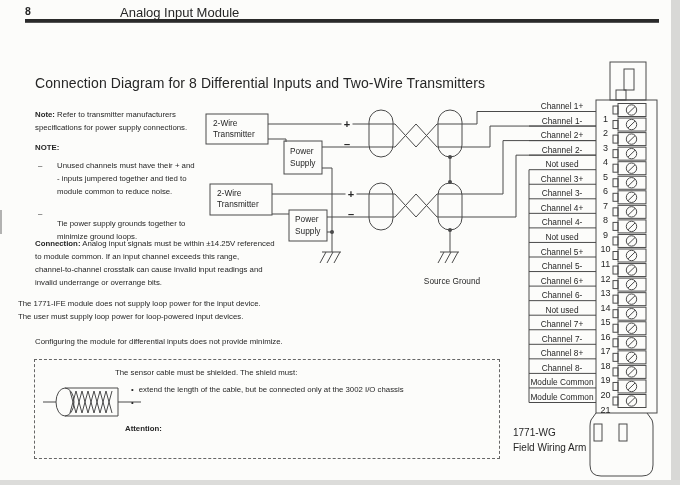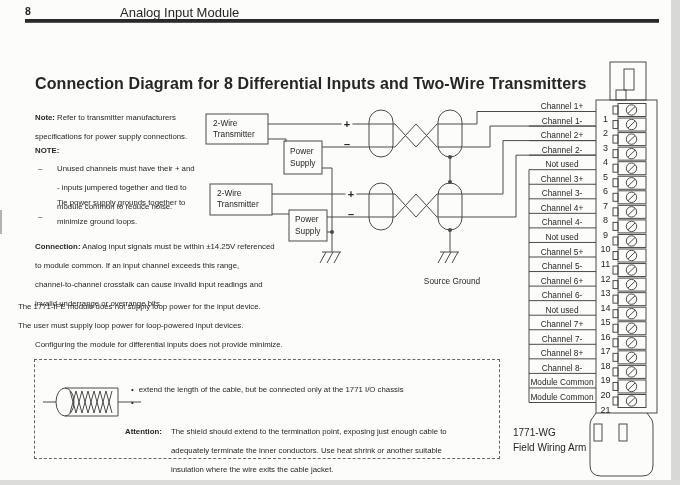--- a/index.html
+++ b/index.html
@@ -3,27 +3,27 @@
 <meta charset="utf-8">
 <style>
   html,body{margin:0;padding:0}
   body{
     position:relative;width:680px;height:485px;overflow:hidden;
     background:#fcfcfa;color:#262626;
     font-family:"Liberation Sans",sans-serif;
     -webkit-font-smoothing:antialiased;
   }
   .abs{position:absolute}
-  .txt{font-size:7.8px;line-height:19px;color:#262626}
+  .txt{font-size:7.8px;line-height:13px;color:#262626}
   .pre{white-space:pre-line}
   .b{font-weight:bold}
   .hdr-num{font-size:10.5px;font-weight:bold}
   .hdr-title{font-size:13px}
   .rule{background:#2a2a2a;border-bottom:1px solid #555}
-  .sec-title{font-size:16px;font-weight:bold;letter-spacing:.1px}
+  .sec-title{font-size:14px;font-weight:normal;letter-spacing:.1px}
   .dash-marker{font-size:7.8px}
   .shield-box{border:1px dashed #666;background:transparent}
   .bullet-row{display:flex;gap:5px;font-size:7.8px;line-height:13px}
   svg{position:absolute;left:0;top:0}
   svg text{fill:#262626;font-family:"Liberation Sans",sans-serif}
   .ln{fill:none;stroke:#4a4a4a;stroke-width:1}
   .dot{fill:#4a4a4a;stroke:none}
   .wh{fill:#fcfcfa;stroke:none}
   .sign{font-size:11px;font-weight:bold}
   .boxlbl{font-size:8.3px}
@@ -317,21 +317,21 @@
 specifications for power supply connections.</span></div>
 
 <div class="abs txt b" style="left:35px;top:141px">NOTE:</div>
 
 <div class="abs txt dash-marker" style="left:38px;top:159px">–</div>
 <div class="abs txt pre" style="left:57px;top:159px;width:210px">Unused channels must have their + and
 - inputs jumpered together and tied to
 module common to reduce noise.</div>
 
 <div class="abs txt dash-marker" style="left:38px;top:207px">–</div>
-<div class="abs txt pre" style="left:57px;top:193px;width:210px">Tie power supply grounds together to
+<div class="abs txt pre" style="left:57px;top:217px;width:210px">Tie power supply grounds together to
 minimize ground loops.</div>
 
 <div class="abs txt pre" style="left:35px;top:237px;width:300px"><span class="b">Connection:</span><span> Analog input signals must be within ±14.25V referenced
 to module common. If an input channel exceeds this range,
 channel-to-channel crosstalk can cause invalid input readings and
 invalid underrange or overrange bits.</span></div>
 
 <div class="abs txt pre" style="left:18px;top:297px;width:290px">The 1771-IFE module does not supply loop power for the input device.
 The user must supply loop power for loop-powered input devices.</div>
 
@@ -341,30 +341,28 @@
 
   <svg class="abs" style="left:8px;top:22px" width="100" height="40" viewBox="0 0 100 40">
     <path class="ln" d="M0,20 H13"></path>
     <ellipse class="ln" cx="22" cy="20" rx="9" ry="14"></ellipse>
     <path class="ln" d="M22,6 H75 V34 H22"></path>
     <path class="ln" d="M27,9 L33,31 L39,9 L45,31 L51,9 L57,31 L63,9 L69,31"></path>
     <path class="ln" d="M27,31 L33,9 L39,31 L45,9 L51,31 L57,9 L63,31 L69,9"></path>
     <path class="ln" d="M75,20 H98"></path>
   </svg>
 
+  <div class="abs txt" style="left:80px;top:6px;width:370px">The sensor cable must be shielded.  The shield must:</div>
 
   <div class="abs bullet-row" style="left:96px;top:23px;width:360px">
     <span>•</span>
-    <span>extend the length of the cable, but be connected only at the 1771 I/O chassis</span>
+    <span>extend the length of the cable, but be connected only at the 3002 I/O chassis</span>
   </div>
   <div class="abs bullet-row" style="left:96px;top:36px;width:360px">
     <span>•</span>
   </div>
 
   <div class="abs txt b" style="left:90px;top:62px">Attention:</div>
-  <div class="abs txt pre" style="left:136px;top:62px;width:325px">The shield should extend to the termination point, exposing just enough cable to
-adequately terminate the inner conductors.  Use heat shrink or another suitable
-insulation where the wire exits the cable jacket.</div>
 </div>
 
 <div class="abs smudge"></div>
 <div class="abs edge-right"></div>
 <div class="abs edge-bottom"></div>
 
 </body></html>

